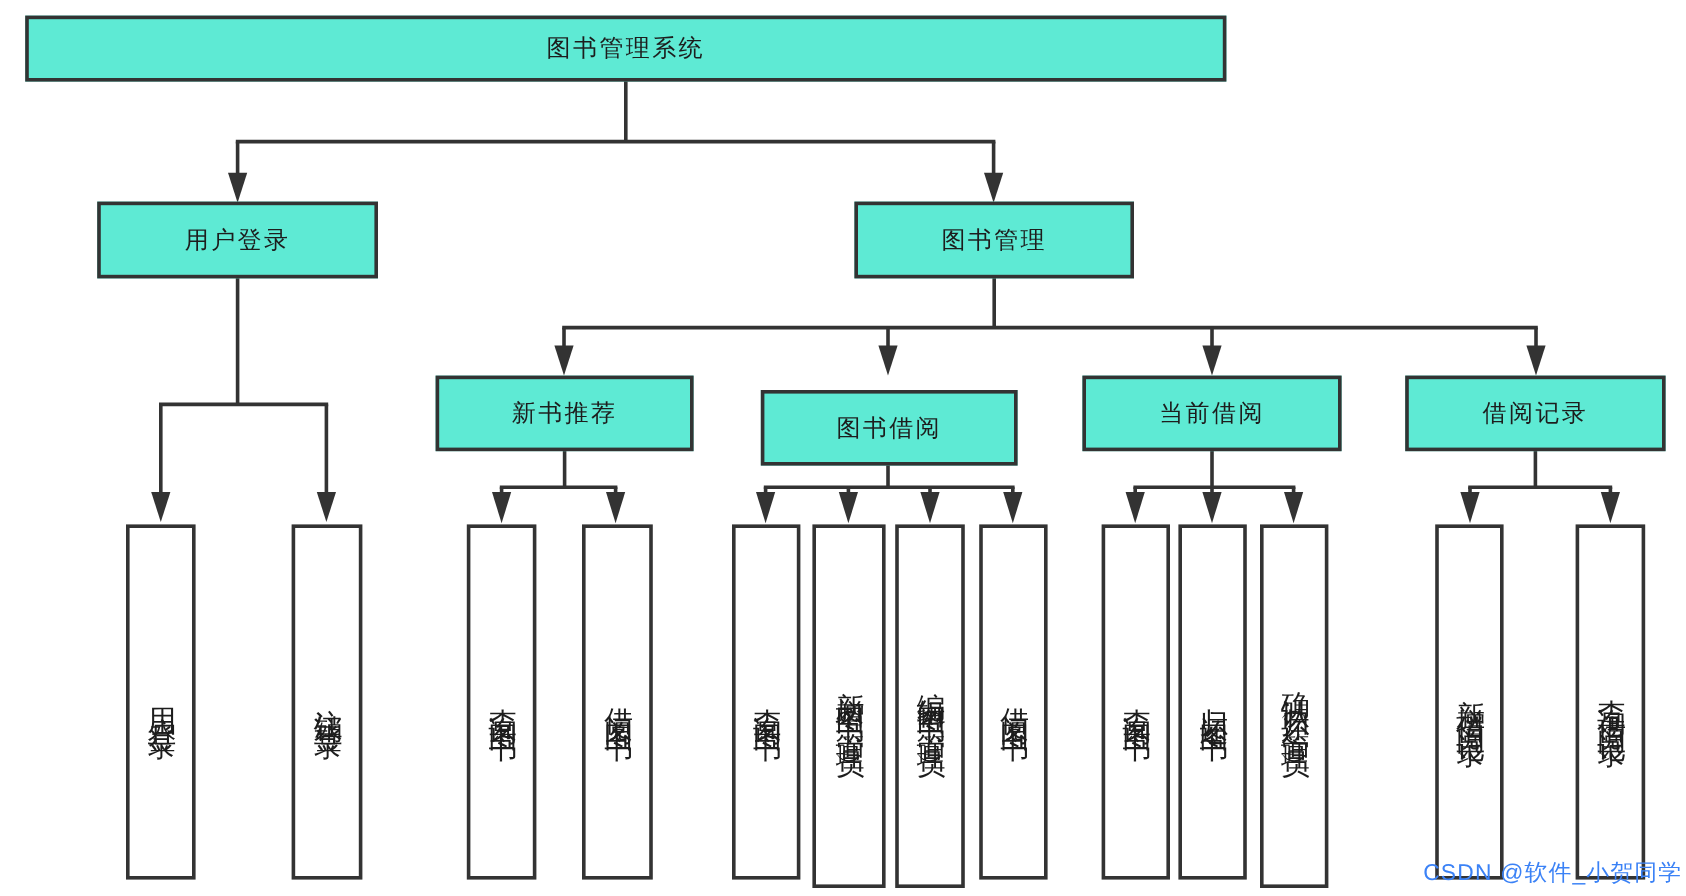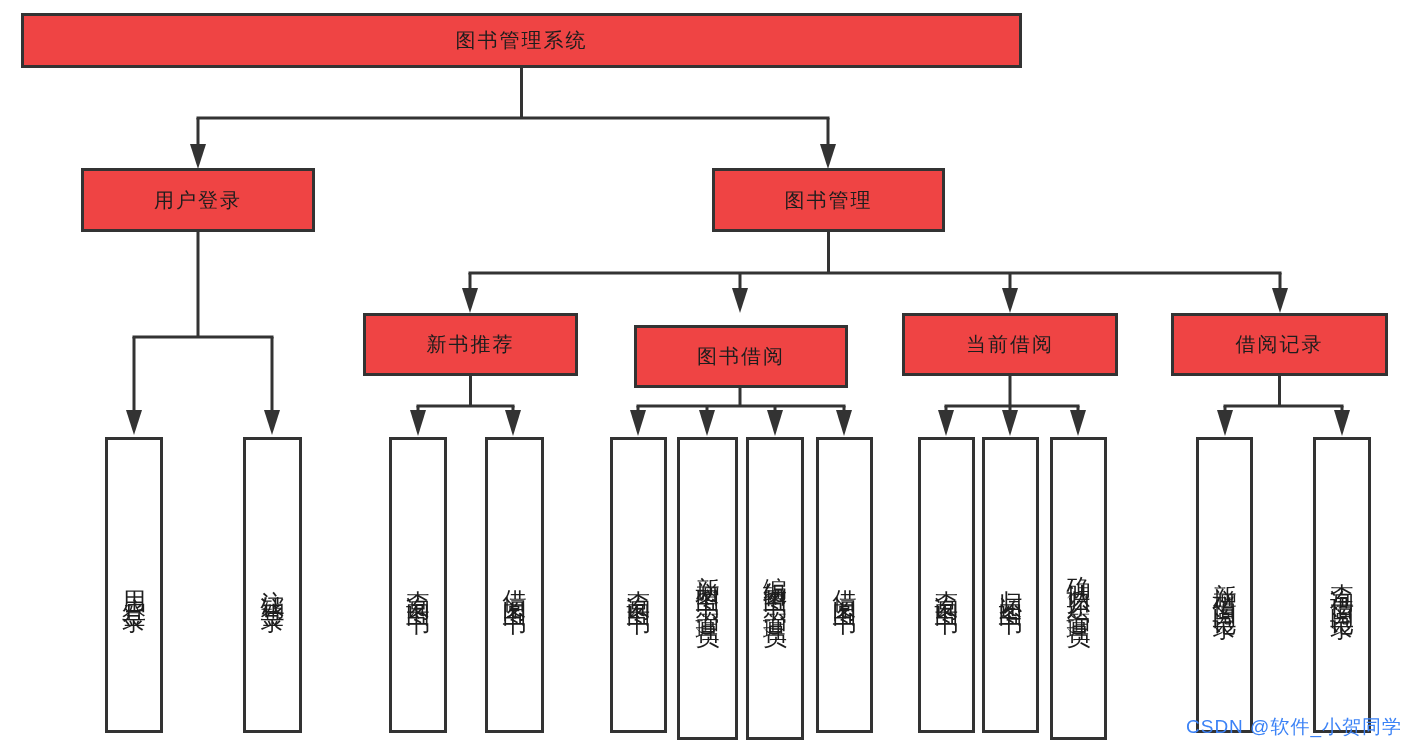--- a/index.html
+++ b/index.html
@@ -8,21 +8,21 @@
     width:1405px;height:747px;
     background:#ffffff;
     font-family:"Liberation Sans","DejaVu Sans",sans-serif;
     overflow:hidden;
   }
   #wires{position:absolute;left:0;top:0;width:1405px;height:747px;}
   .node{
     position:absolute;
     box-sizing:border-box;
     border:3px solid #333333;
-    background:#ef4444;
+    background:#5eead4;
     display:flex;align-items:center;justify-content:center;
     color:#1d1d1d;
     font-size:20px;
     letter-spacing:2px;
     white-space:nowrap;
   }
   .vnode{
     position:absolute;
     box-sizing:border-box;
     border:3px solid #333333;

